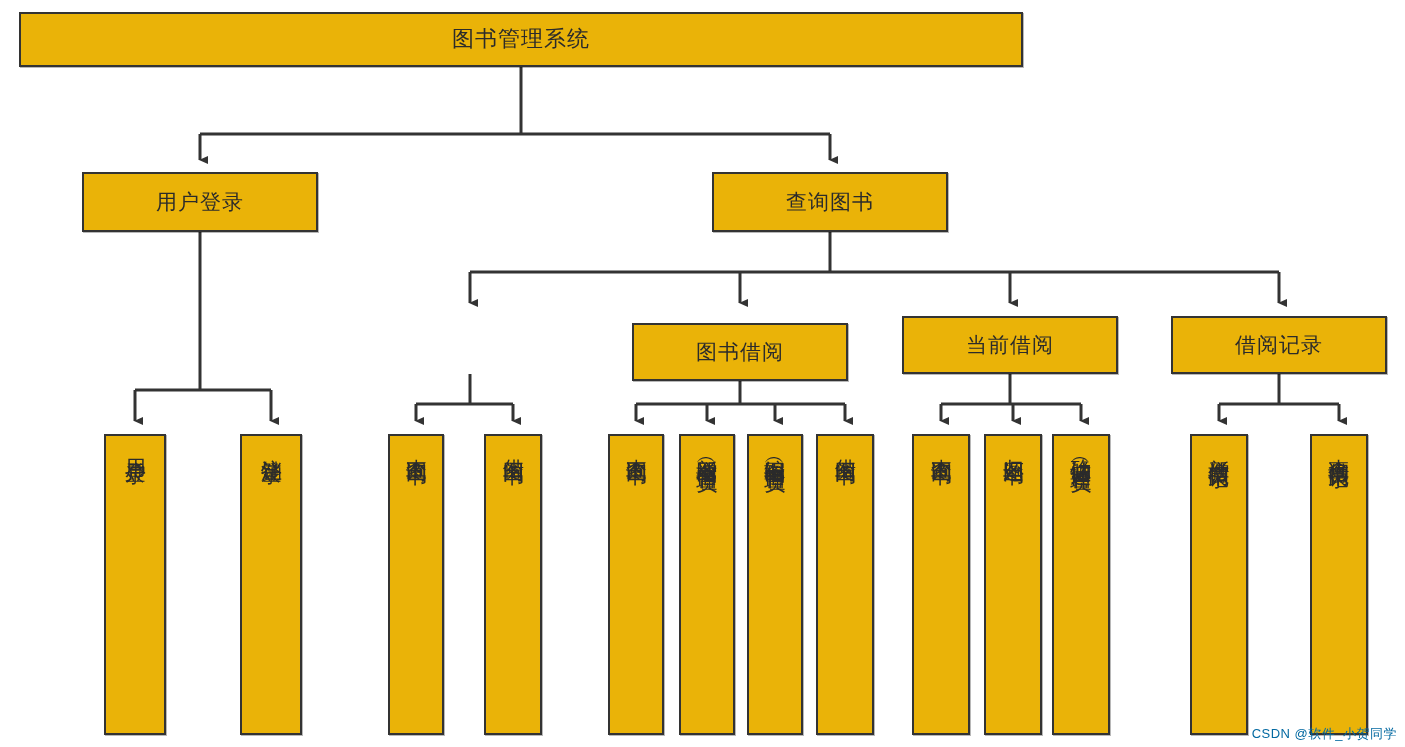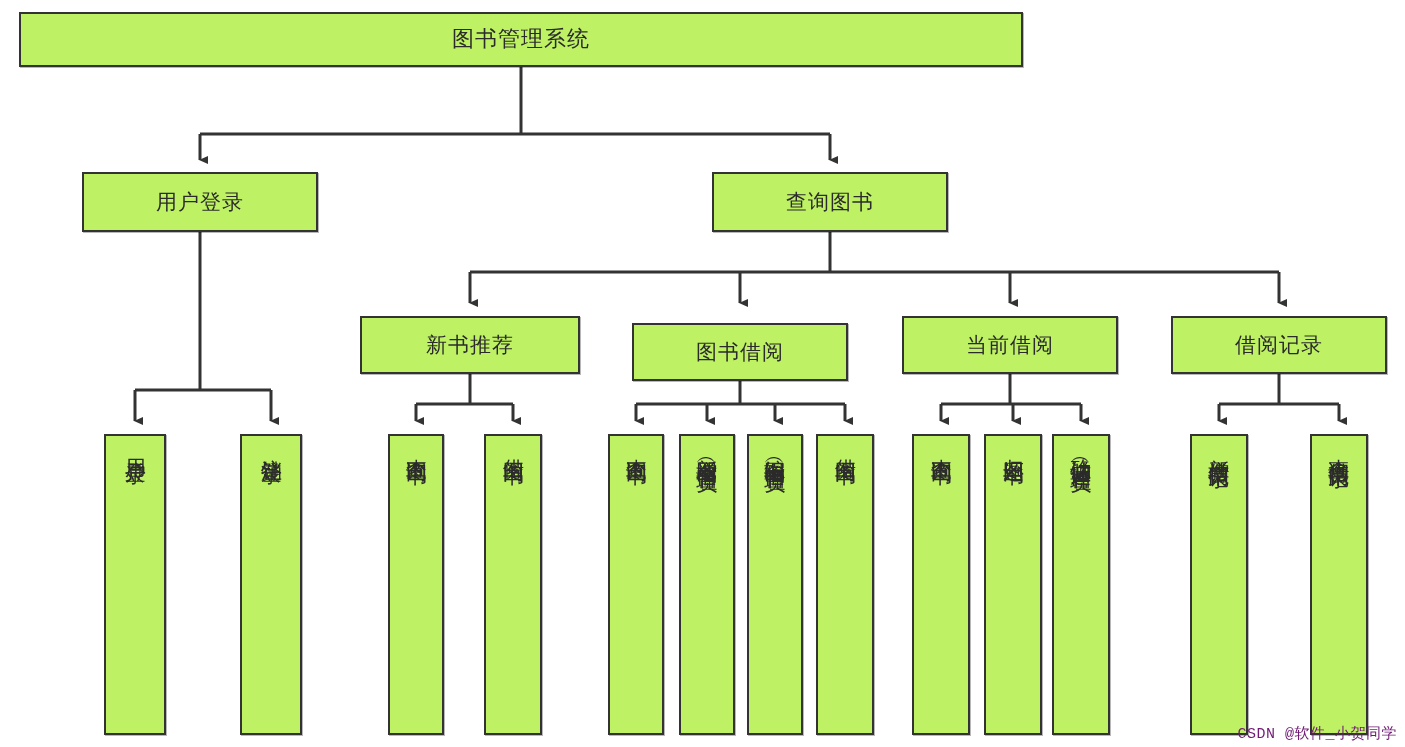--- a/index.html
+++ b/index.html
@@ -22,21 +22,21 @@
     position: absolute;
     left: 0;
     top: 0;
     width: 1405px;
     height: 747px;
     pointer-events: none;
   }
   .node {
     position: absolute;
     box-sizing: border-box;
-    background: #bef264;
+    background: #eab308;
     border: 2px solid #333333;
     box-shadow: 1px 1px 0 rgba(0,0,0,0.28);
     display: flex;
     align-items: center;
     justify-content: center;
     color: #2b2b2b;
     z-index: 2;
   }
   .node.horiz {
     font-size: 21px;
@@ -61,26 +61,26 @@
     color: #2b2b2b;
     white-space: nowrap;
   }
   .leaf.tall-text .leaf-text {
     line-height: 1.22;
   }
   #watermark {
     position: absolute;
     right: 8px;
     bottom: 4px;
-    font-size: 15px;
-    color: #701a75;
+    font-size: 13px;
+    color: #0369a1;
     letter-spacing: 0.5px;
     z-index: 5;
     white-space: nowrap;
-    font-family: Liberation Mono, monospace;
+    font-family: Liberation Sans, sans-serif;
   }
 </style>
 </head>
 <body>
 
 <div id="diagram-root">
 
   <svg id="svg-connectors" viewBox="0 0 1405 747" xmlns="http://www.w3.org/2000/svg">
     <defs>
       <marker id="arrowhead" markerWidth="9" markerHeight="9" refX="4" refY="8" orient="auto" markerUnits="userSpaceOnUse">
@@ -129,21 +129,20 @@
       <path d="M 1219,404 L 1219,421" marker-end="url(#arrowhead)"></path>
       <path d="M 1339,404 L 1339,421" marker-end="url(#arrowhead)"></path>
     </g>
   </svg>
 
   <div class="node horiz root" style=";left:19px;top:12px;width:1004px;height:55px">图书管理系统</div>
 
   <div class="node horiz" style=";left:82px;top:172px;width:236px;height:60px">用户登录</div>
   <div class="node horiz" style=";left:712px;top:172px;width:236px;height:60px">查询图书</div>
 
-  <div class="node horiz" style=";left:360px;top:316px;width:220px;height:58px">新书推荐</div>
   <div class="node horiz" style=";left:632px;top:323px;width:216px;height:58px">图书借阅</div>
   <div class="node horiz" style=";left:902px;top:316px;width:216px;height:58px">当前借阅</div>
   <div class="node horiz" style=";left:1171px;top:316px;width:216px;height:58px">借阅记录</div>
 
   <div class="node leaf" style=";left:104px;top:434px;width:62px;height:301px">
     <span class="leaf-text">用户登录</span>
   </div>
   <div class="node leaf" style=";left:240px;top:434px;width:62px;height:301px">
     <span class="leaf-text">注销登录</span>
   </div>

